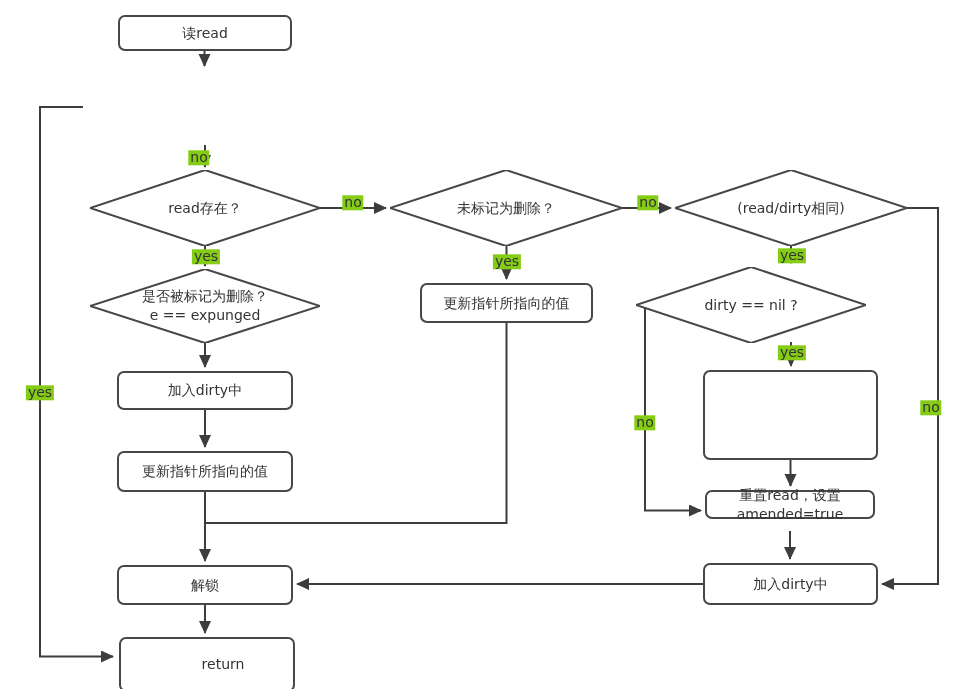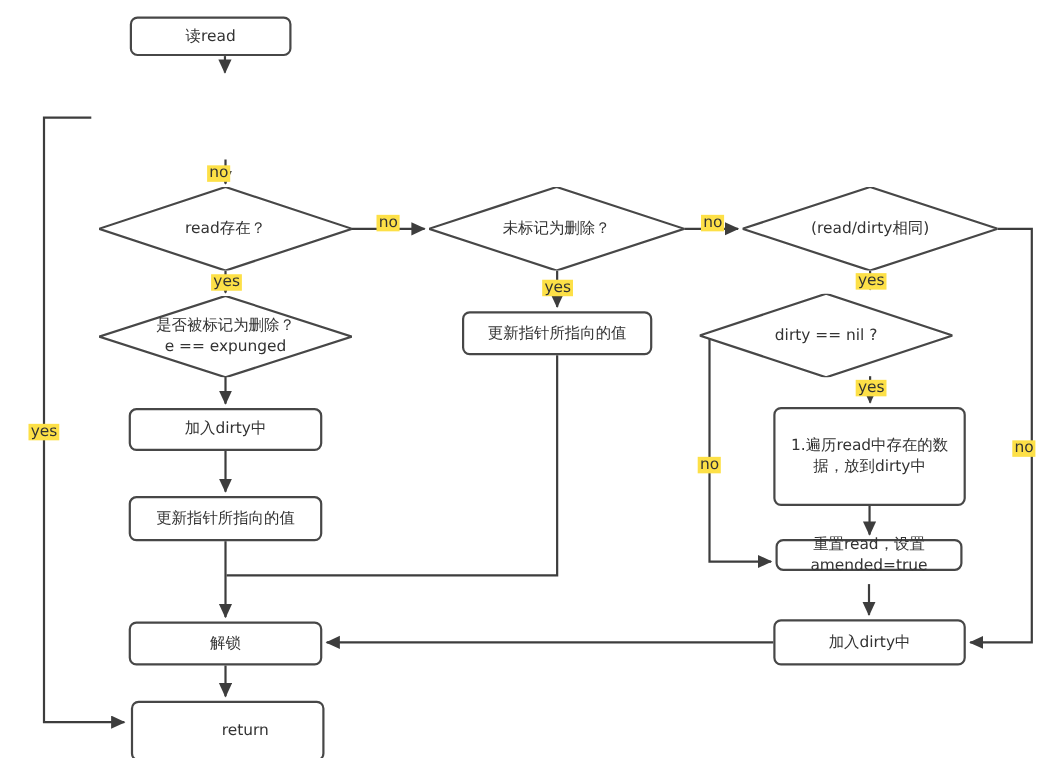--- a/index.html
+++ b/index.html
@@ -6,21 +6,21 @@
   .stage{position:relative;width:961px;height:689px;background:#ffffff;
          font-family:"DejaVu Sans",sans-serif;color:#333;overflow:hidden;}
   #wires{position:absolute;left:0;top:0;width:961px;height:689px;}
   .box{position:absolute;box-sizing:border-box;background:#fff;border:2px solid #474747;
        border-radius:7px;display:flex;flex-direction:column;align-items:center;
        justify-content:center;text-align:center;font-size:14px;line-height:1.35;z-index:2;}
   .diamond{position:absolute;z-index:2;}
   .diamond svg{position:absolute;left:0;top:0;width:100%;height:100%;display:block;}
   .dtext{position:absolute;left:0;top:0;right:0;bottom:0;display:flex;flex-direction:column;
          align-items:center;justify-content:center;text-align:center;font-size:14px;line-height:1.35;}
-  .elabel{position:absolute;transform:translate(-50%,-50%);background:#fde047;
+  .elabel{position:absolute;transform:translate(-50%,-50%);background:#84cc16;
           padding:0 2px;font-size:14px;line-height:1.1;z-index:3;}
   .bigbox div{width:100%;}
 </style>
 </head>
 <body>
 
 <div class="stage">
 
   <svg id="wires">
     <defs>
@@ -44,38 +44,37 @@
       <path d="M506.5,323 L506.5,523 L206,523"></path>
       <path d="M791,342 L791,366" marker-end="url(#arrow)"></path>
       <path d="M676,305 L645,305 L645,510.5 L701,510.5" marker-end="url(#arrow)"></path>
       <path d="M790.5,460 L790.5,486" marker-end="url(#arrow)"></path>
       <path d="M790,531 L790,559" marker-end="url(#arrow)"></path>
       <path d="M703,584 L297,584" marker-end="url(#arrow)"></path>
       <path d="M205,605 L205,633" marker-end="url(#arrow)"></path>
     </g>
   </svg>
 
-  <div class="box" style="left:118px;top:15px;width:147px;height:36px;">
+  <div class="box" style="left:118px;top:15px;width:174px;height:36px;">
     <div>读read</div>
   </div>
 
   <div class="box" style="left:420px;top:283px;width:173px;height:40px;">
     <div>更新指针所指向的值</div>
   </div>
 
   <div class="box" style="left:117px;top:371px;width:176px;height:39px;">
     <div>加入dirty中</div>
   </div>
 
   <div class="box" style="left:117px;top:451px;width:176px;height:41px;">
     <div>更新指针所指向的值</div>
   </div>
 
   <div class="box bigbox" style="left:703px;top:370px;width:175px;height:90px;padding:4px 8px;">
-    <div>1.遍历read中存在的数据，放到dirty中</div>
   </div>
 
   <div class="box" style="left:705px;top:490px;width:170px;height:29px;">
     <div>重置read，设置</div>
     <div>amended=true</div>
   </div>
 
   <div class="box" style="left:703px;top:563px;width:175px;height:42px;">
     <div>加入dirty中</div>
   </div>

